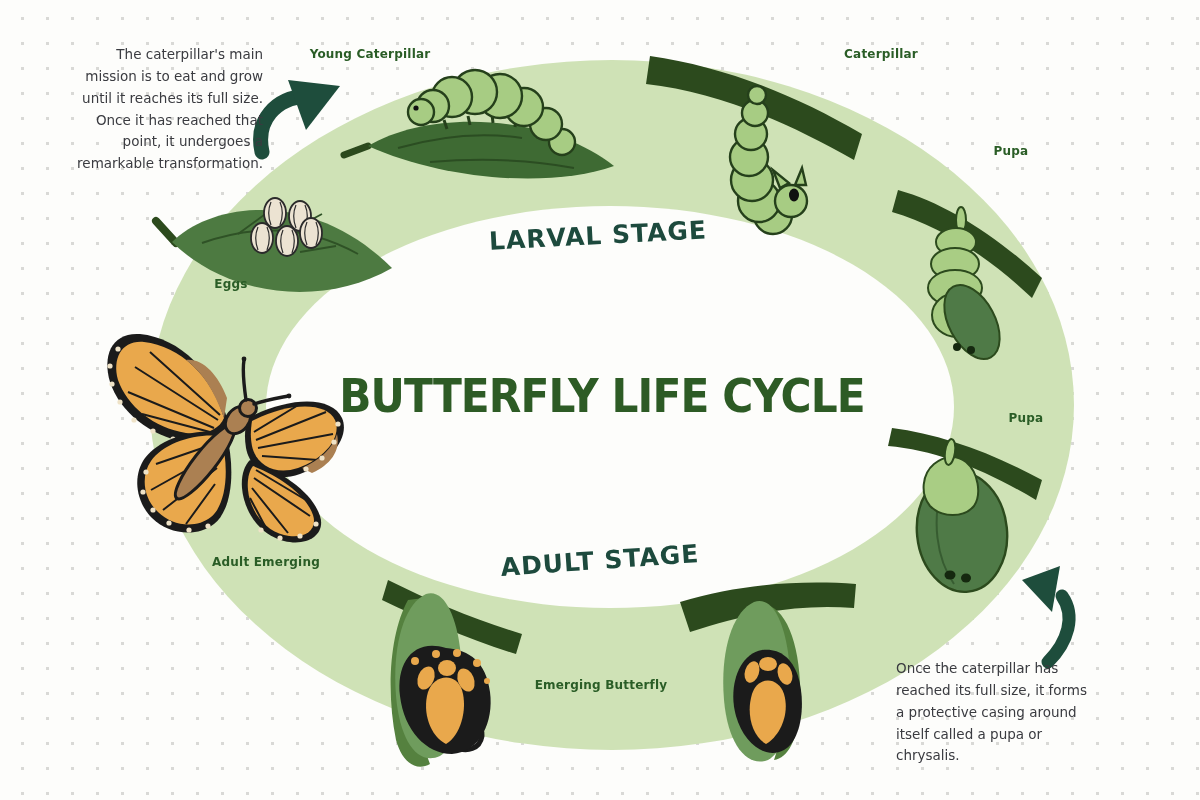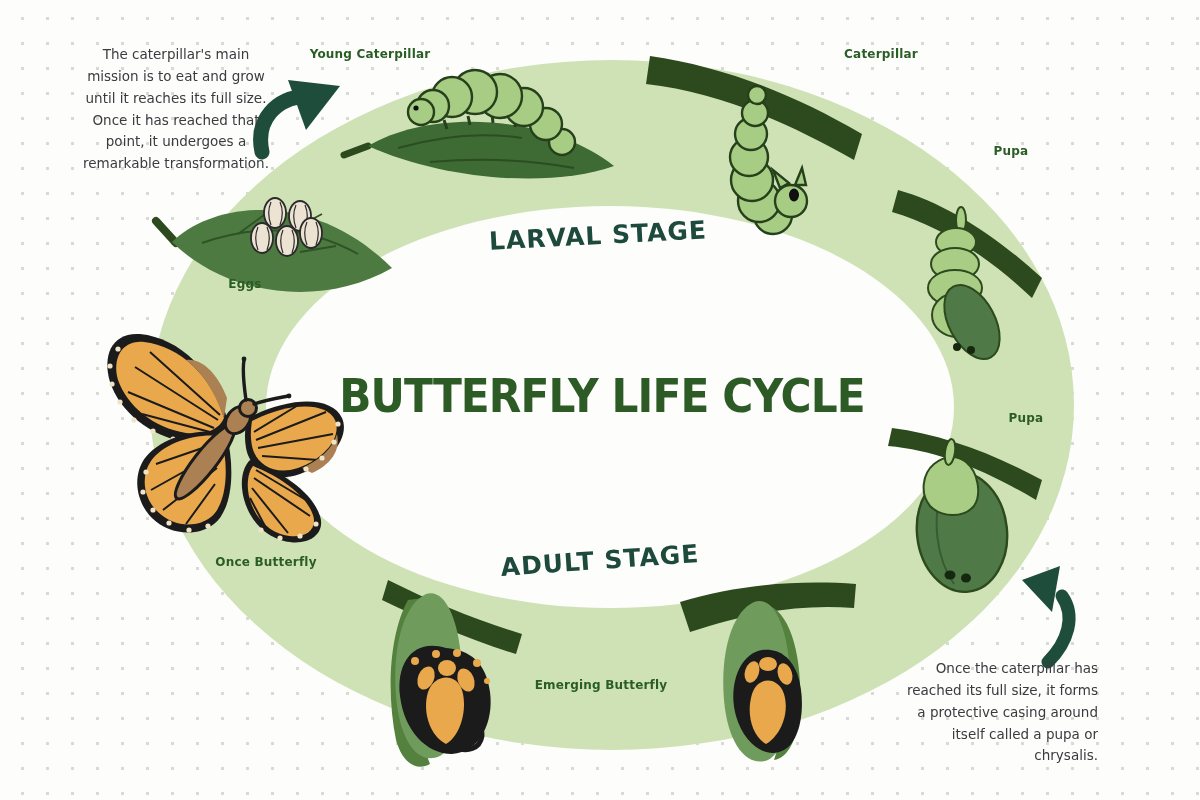--- a/index.html
+++ b/index.html
@@ -23,22 +23,22 @@
   }
   .stage.larval{transform:translateX(-50%) rotate(-3deg);}
   .stage.adult{transform:translateX(-50%) rotate(-4deg);}
   .title{
     position:absolute;color:#2d5b25;font-weight:800;font-size:47px;
     letter-spacing:-1px;white-space:nowrap;transform:translateX(-50%) scaleX(.9);
   }
   .note{
     position:absolute;color:#3a3b40;font-size:13.5px;line-height:1.62;
   }
-  .note.left{left:78px;top:44px;width:196px;text-align:center;}
-  .note.right{left:896px;top:658px;width:202px;text-align:right;}
+  .note.left{left:67px;top:44px;width:196px;text-align:right;}
+  .note.right{left:896px;top:658px;width:202px;text-align:left;}
 </style>
 </head>
 <body>
 
 <div class="canvas">
 
 <svg class="scene" width="1200" height="800" viewBox="0 0 1200 800">
 
   <ellipse cx="612" cy="405" rx="462" ry="345" fill="#cfe2b6"></ellipse>
   <ellipse cx="610" cy="407" rx="344" ry="201" fill="#fdfdfb"></ellipse>
@@ -221,21 +221,21 @@
   </g>
 </svg>
 
   <div class="note left">The caterpillar's main mission is to eat and grow until it reaches its full size. Once it has reached that point, it undergoes a remarkable transformation.</div>
   <div class="note right">Once the caterpillar has reached its full size, it forms a protective casing around itself called a pupa or chrysalis.</div>
 
   <div class="lbl" style="left:370px;top:47px;">Young Caterpillar</div>
   <div class="lbl" style="left:881px;top:47px;text-align:right;">Caterpillar</div>
   <div class="lbl" style="left:1011px;top:144px;">Pupa</div>
   <div class="lbl" style="left:1026px;top:411px;">Pupa</div>
-  <div class="lbl" style="left:245px;top:277px;">Eggs</div>
-  <div class="lbl" style="left:266px;top:555px;">Once Butterfly</div>
+  <div class="lbl" style="left:231px;top:277px;">Eggs</div>
+  <div class="lbl" style="left:266px;top:555px;">Adult Emerging</div>
   <div class="lbl" style="left:601px;top:678px;">Emerging Butterfly</div>
 
   <div class="stage larval" style="left:598px;top:221px;">LARVAL STAGE</div>
   <div class="stage adult" style="left:600px;top:546px;">ADULT STAGE</div>
 
   <div class="title" style="left:602px;top:368px;">BUTTERFLY LIFE CYCLE</div>
 </div>
 
 </body></html>

